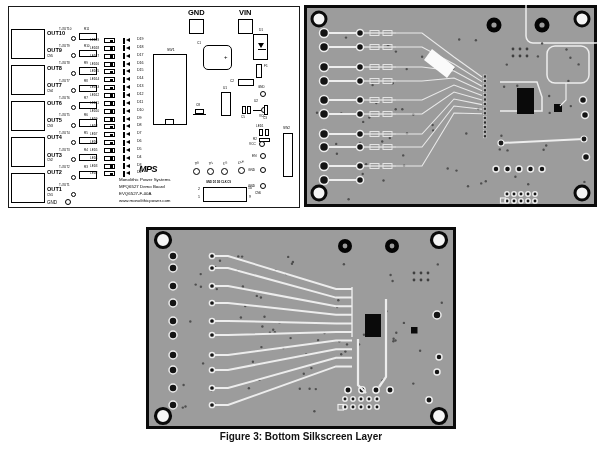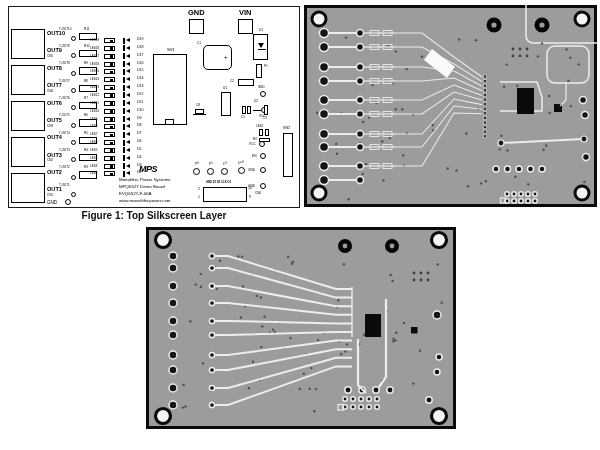--- a/index.html
+++ b/index.html
@@ -337,21 +337,20 @@
     <div class="rect" style="left:194px;top:180px;width:44px;height:15px;border-width:1.3px;"></div>
     <div class="f1t" style="left:189px;top:181px;font-size:3.5px;">2</div>
     <div class="f1t" style="left:189px;top:189px;font-size:3.5px;">1</div>
     <div class="f1t" style="left:239px;top:180px;font-size:3.5px;">10</div>
     <div class="f1t" style="left:240px;top:189px;font-size:3.5px;">9</div>
     <div class="f1t" style="left:246px;top:185px;font-size:3px;">CN6</div>
 
     <div class="f1t" style="left:38px;top:194px;font-size:4.5px;">GND</div>
     <div class="tpc" style="left:56px;top:192px;width:6px;height:6px;"></div>
   </div>
-  <div id="cap1" class="caption">Figure 1: Top Silkscreen Layer</div>
 
   <div id="fig2-board" class="board">
     <svg id="fig2-svg" width="293" height="202" viewBox="0 0 293 202">
       <rect x="1.5" y="1.5" width="290" height="199" fill="#9c9c9c" stroke="#0a0a0a" stroke-width="3"></rect>
       <g fill="none" stroke="#ededed" stroke-width="1.5">
         <rect x="222" y="-6" width="76" height="44" rx="7"></rect>
         <rect x="243" y="41" width="42" height="37" rx="8"></rect>
       </g>
       <g id="fig2-gen">
           <circle cx="174.3" cy="104.0" r="1.2" fill="#4f4f4f"></circle>
@@ -693,14 +692,15 @@
         <rect x="265" y="100" width="6.5" height="6.5" fill="#0a0a0a"></rect>
       </g>
       <g fill="#f5f5f5" stroke="#0a0a0a" stroke-width="3.2">
         <circle cx="17" cy="13" r="7.5"></circle>
           <circle cx="293" cy="13" r="7.5"></circle>
         <circle cx="17" cy="189" r="7.5"></circle>
           <circle cx="293" cy="189" r="7.5"></circle>
       </g>
     </svg>
   </div>
+  <div id="cap3" class="caption">Figure 3: Bottom Silkscreen Layer</div>
 
 </div>
 
 </body></html>

